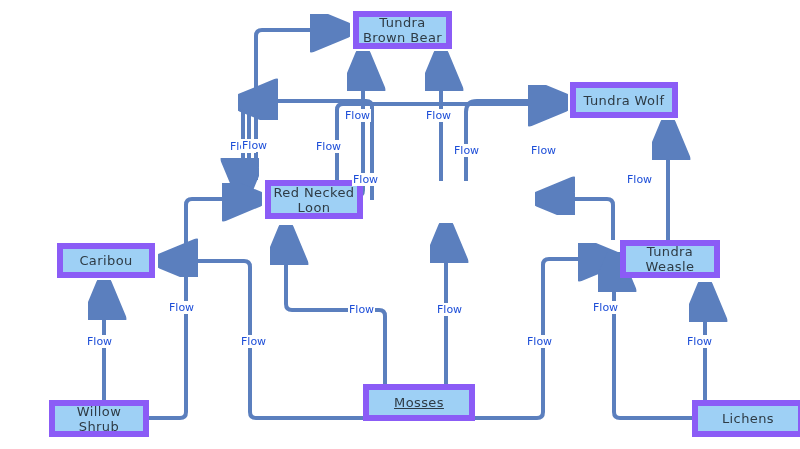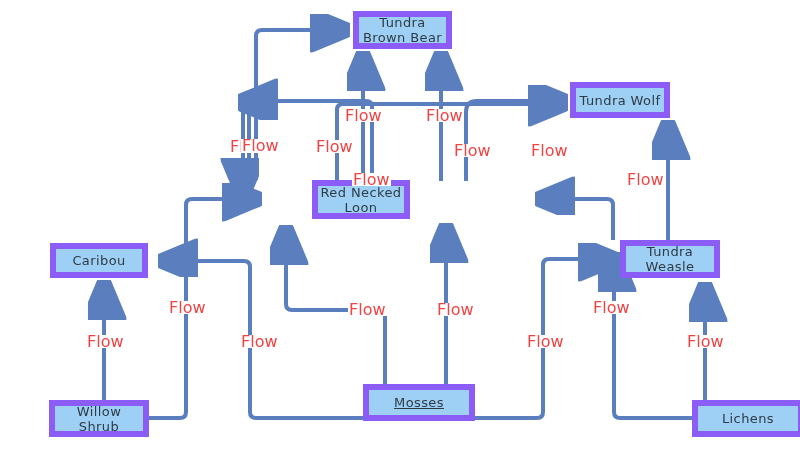--- a/index.html
+++ b/index.html
@@ -15,22 +15,22 @@
     align-items:center;
     justify-content:center;
     text-align:center;
     font-size:13px;
     line-height:15px;
     letter-spacing:.4px;
     z-index:4;
   }
   .elabel{
     position:absolute;
-    color:#ef4444;
-    font-size:16px;
+    color:#1d4ed8;
+    font-size:11px;
     line-height:13px;
     background:#ffffff;
     padding:0 1px;
     white-space:nowrap;
     z-index:5;
   }
   svg#wires{position:absolute;left:0;top:0;width:800px;height:449px;z-index:2;}
   svg#wires path{fill:none;stroke:#5b7fbe;stroke-width:4;stroke-linecap:butt;stroke-linejoin:round;}
 </style>
 </head>
@@ -84,30 +84,30 @@
 
     <path d="M 692,418 L 620,418 Q 614,418 614,412 L 614,265 L 614,258" marker-end="url(#ah)"></path>
 
   </svg>
 
   <div class="node" style="left:353px;top:11px;width:99px;height:38px;">
     <span>Tundra Brown Bear</span>
   </div>
 
 
-  <div class="node" style="left:570px;top:82px;width:100px;height:36px;">
+  <div class="node" style="left:570px;top:82px;width:108px;height:36px;">
     <span>Tundra Wolf</span>
   </div>
 
-  <div class="node" style="left:265px;top:180px;width:98px;height:39px;margin-left:47px;">
+  <div class="node" style="left:265px;top:180px;width:98px;height:39px;">
     <span>Red Necked Loon</span>
   </div>
 
 
-  <div class="node" style="left:50px;top:243px;width:98px;height:35px;text-align:center;">
+  <div class="node" style="left:57px;top:243px;width:98px;height:35px;text-align:center;">
     <span>Caribou</span>
   </div>
 
   <div class="node" style="left:620px;top:240px;width:100px;height:38px;">
     <span>Tundra Weasle</span>
   </div>
 
   <div class="node" style="left:17px;top:400px;width:100px;height:37px;margin-left:32px;">
     <span>Willow Shrub</span>
   </div>

